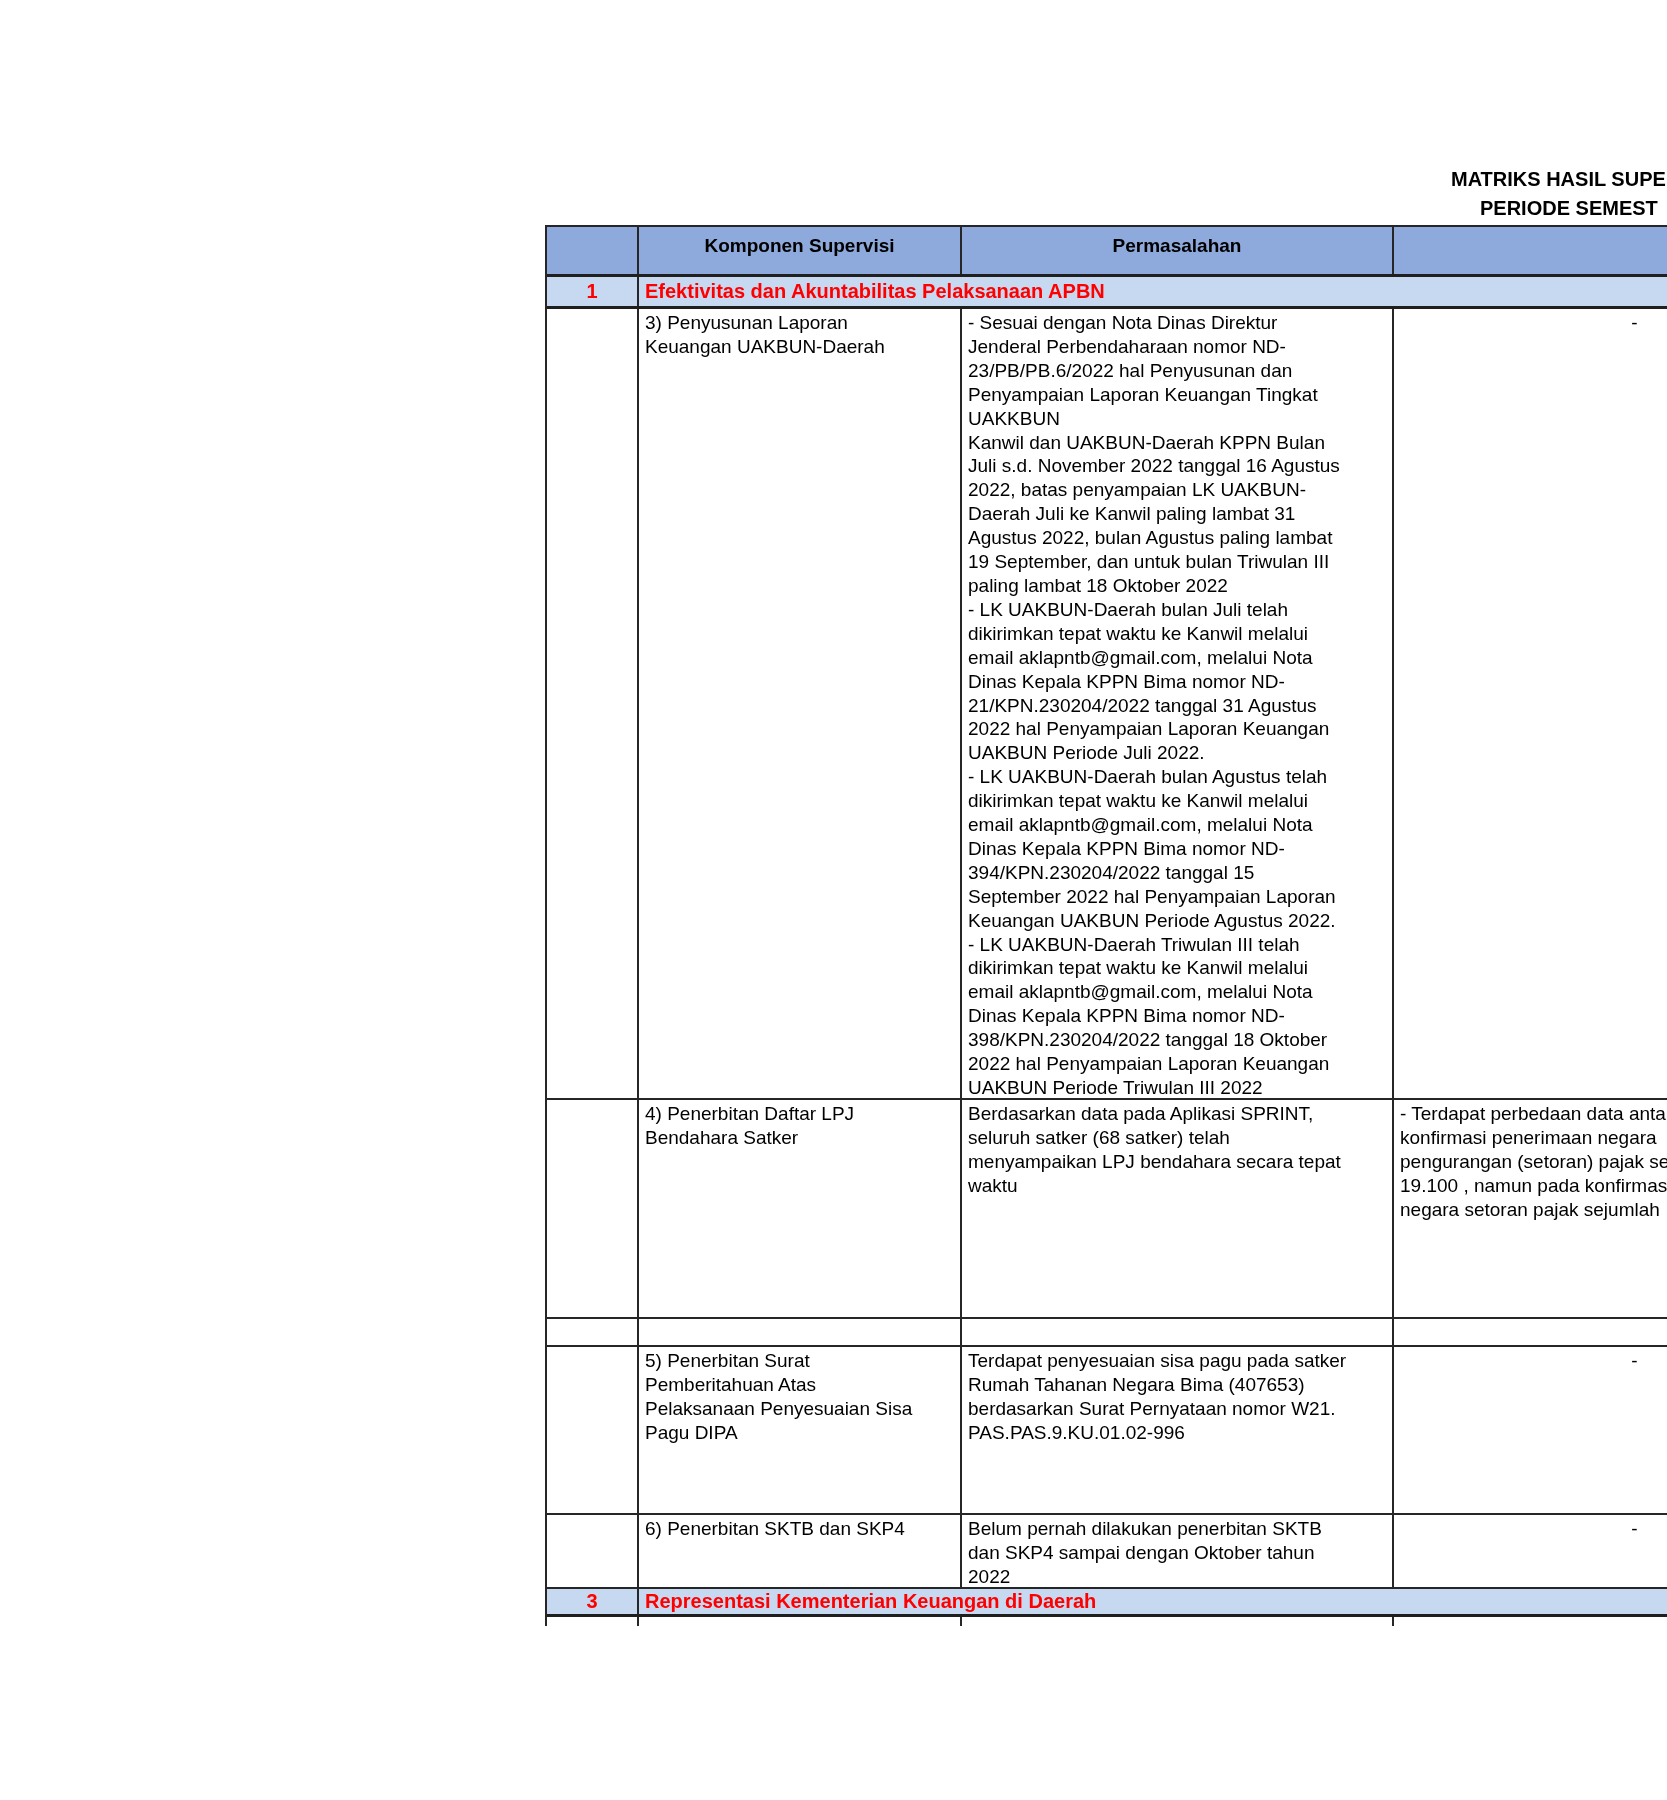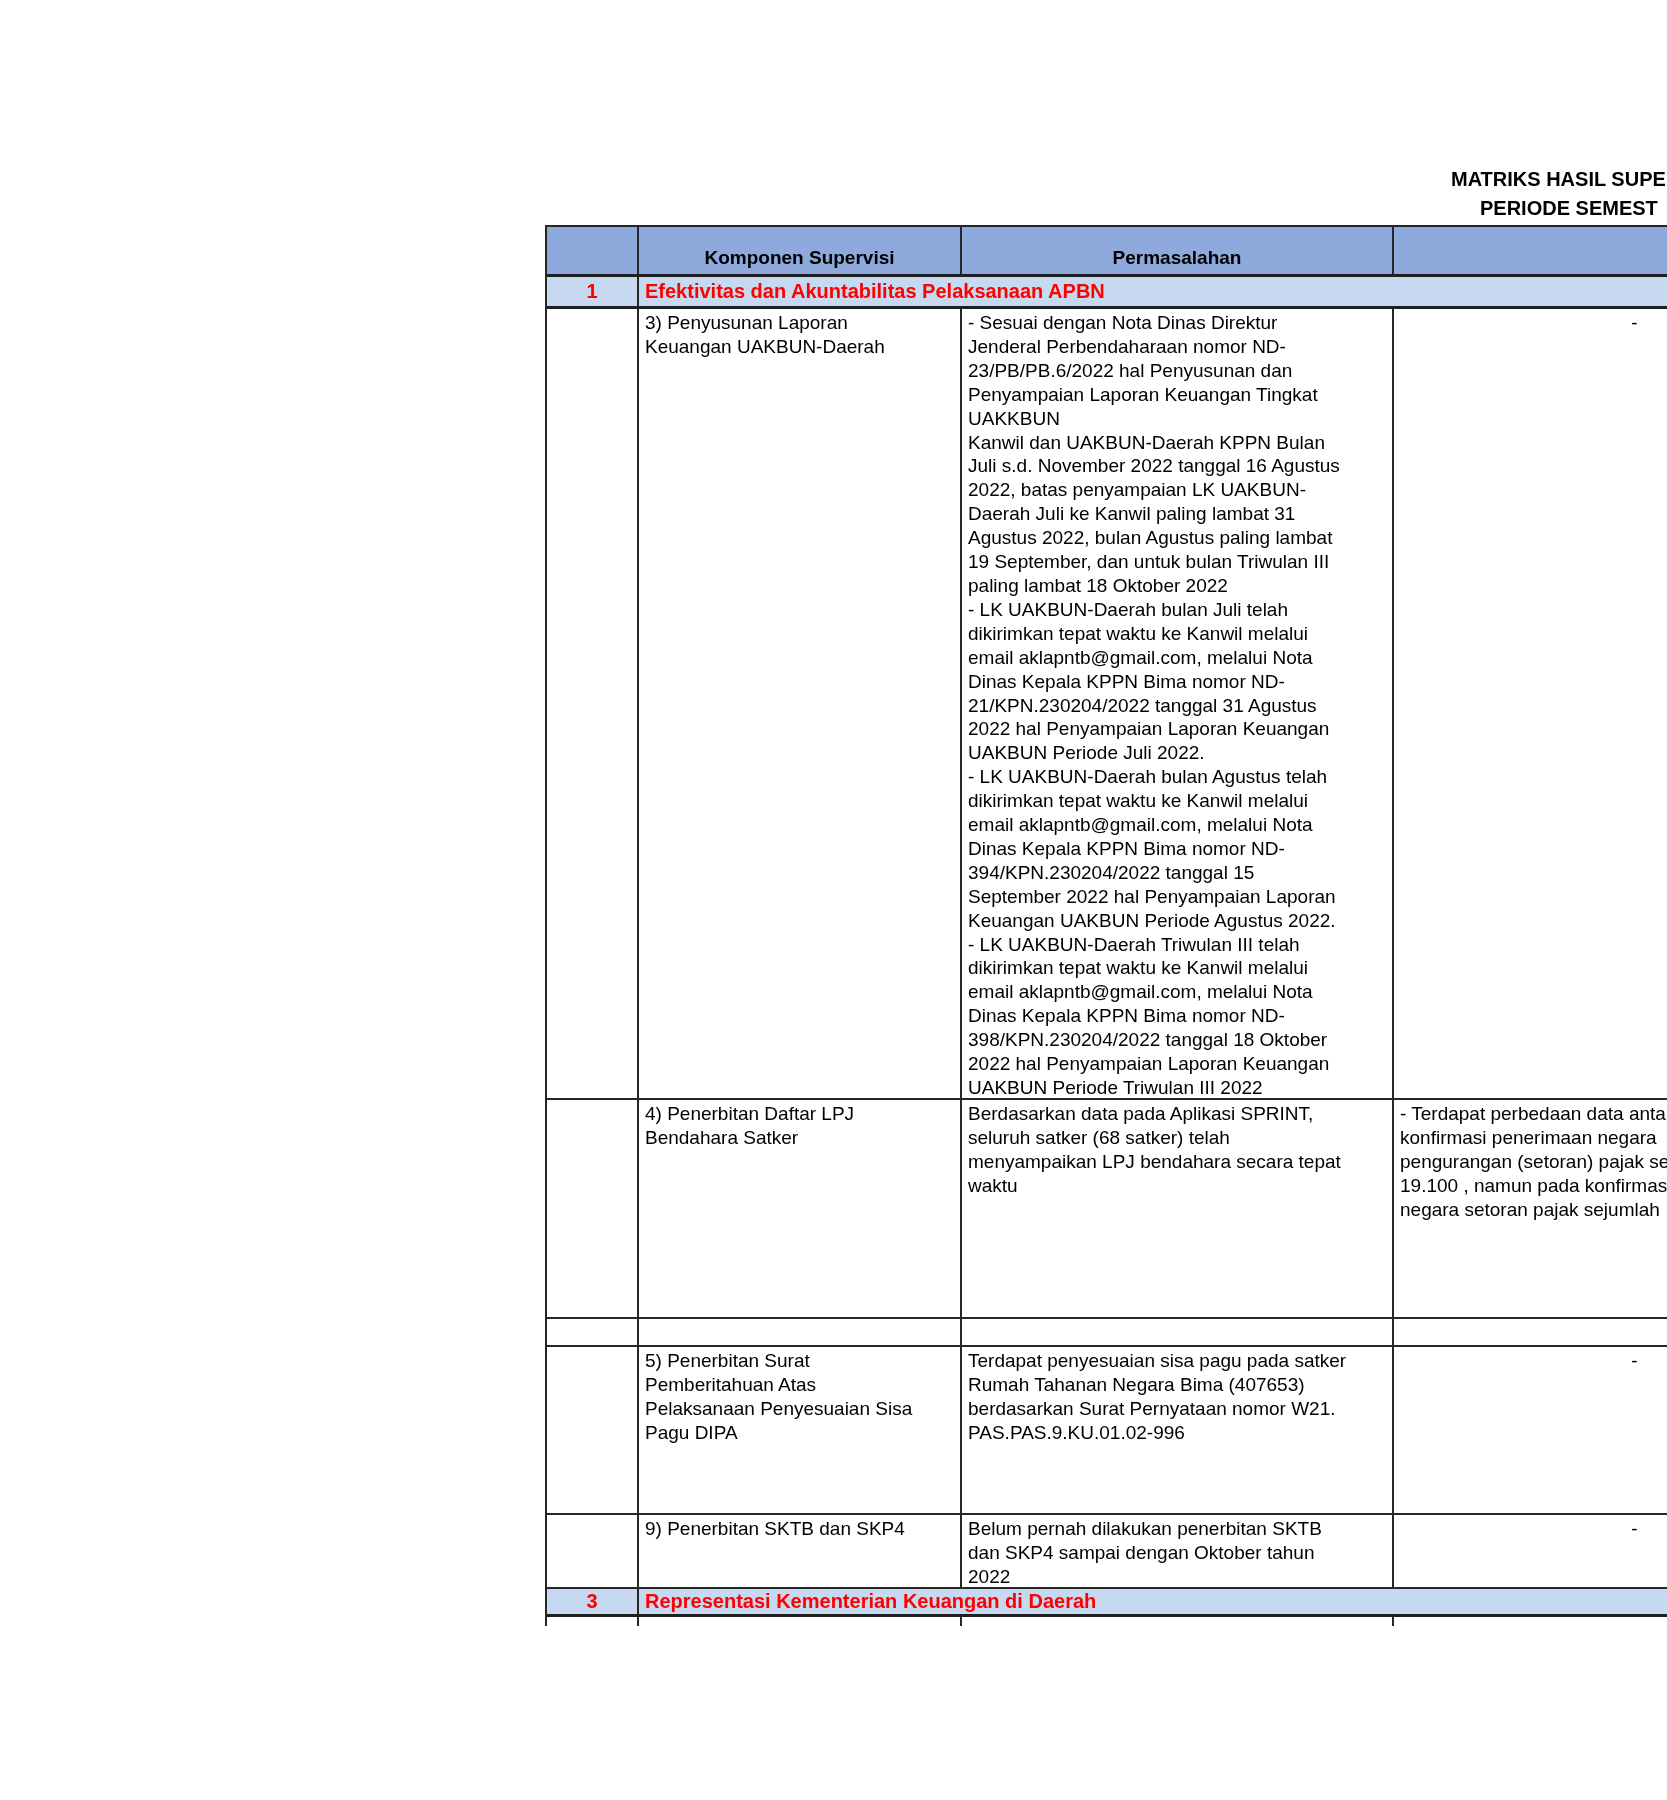--- a/index.html
+++ b/index.html
@@ -45,21 +45,21 @@
     overflow:hidden;
   }
   .header-row{
     height:50px;
     background:#8EA9DB;
     border-bottom:3px solid #1f1f1f;
   }
   .header-row .cell{
     display:flex;align-items:flex-end;justify-content:center;
     font-weight:bold;
-    padding-bottom:4px;
+    padding-bottom:16px;
     white-space:nowrap;
   }
   .section{
     background:#C6D9F1;
   }
   .section .cell{
     color:#FF0000;
     font-weight:bold;
     font-size:20px;
     display:flex;align-items:center;
@@ -164,21 +164,21 @@
 Pagu DIPA</div>
     <div class="cell">Terdapat penyesuaian sisa pagu pada satker
 Rumah Tahanan Negara Bima (407653)
 berdasarkan Surat Pernyataan nomor W21.
 PAS.PAS.9.KU.01.02-996</div>
     <div class="cell perm-cell">-</div>
   </div>
 
   <div class="row r-h74">
     <div class="cell no-cell"></div>
-    <div class="cell">9) Penerbitan SKTB dan SKP4</div>
+    <div class="cell">6) Penerbitan SKTB dan SKP4</div>
     <div class="cell">Belum pernah dilakukan penerbitan SKTB
 dan SKP4 sampai dengan Oktober tahun
 2022</div>
     <div class="cell perm-cell">-</div>
   </div>
 
   <div class="row section r-h28">
     <div class="cell no-cell">3</div>
     <div class="cell">Representasi Kementerian Keuangan di Daerah</div>
   </div>

